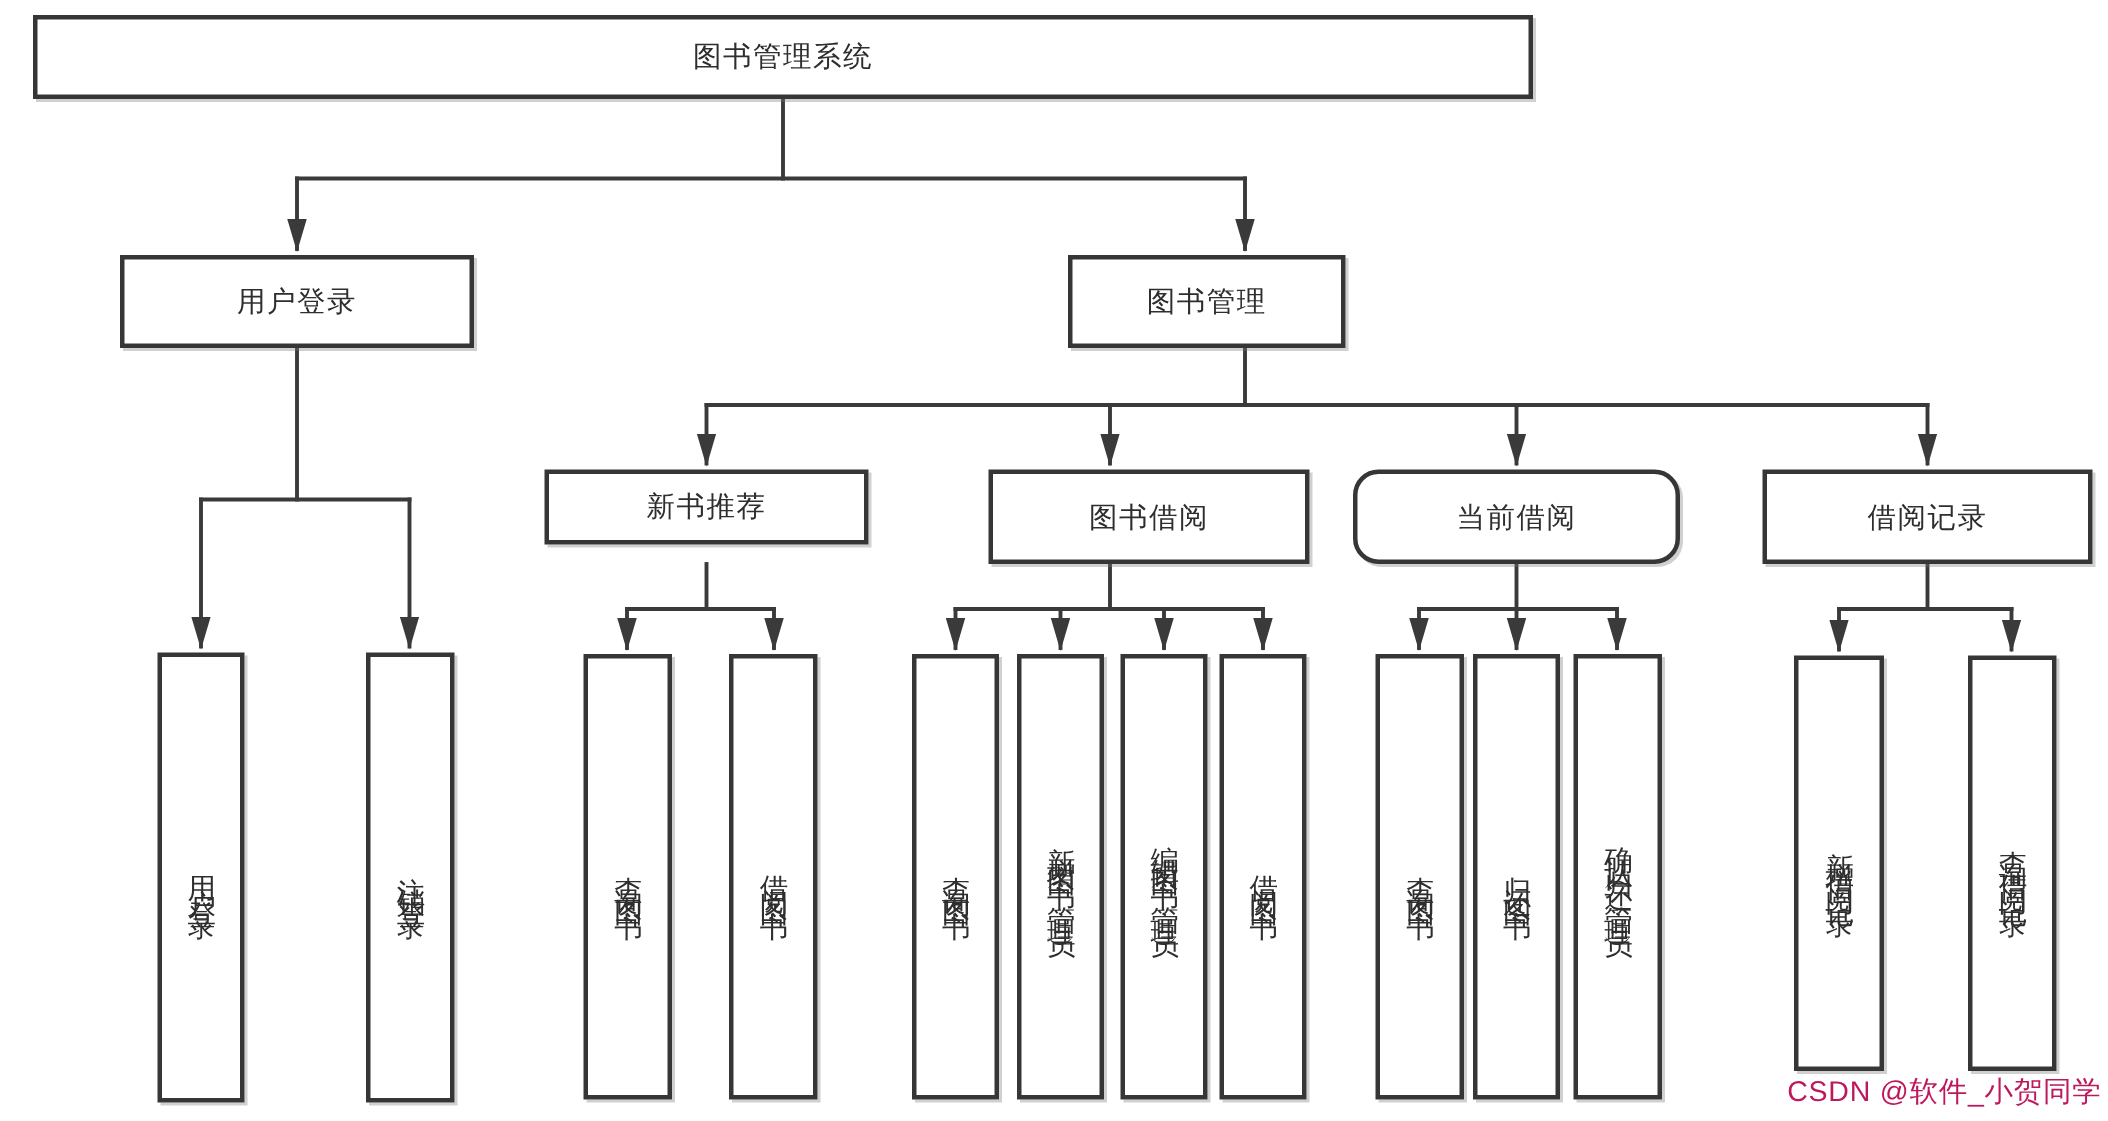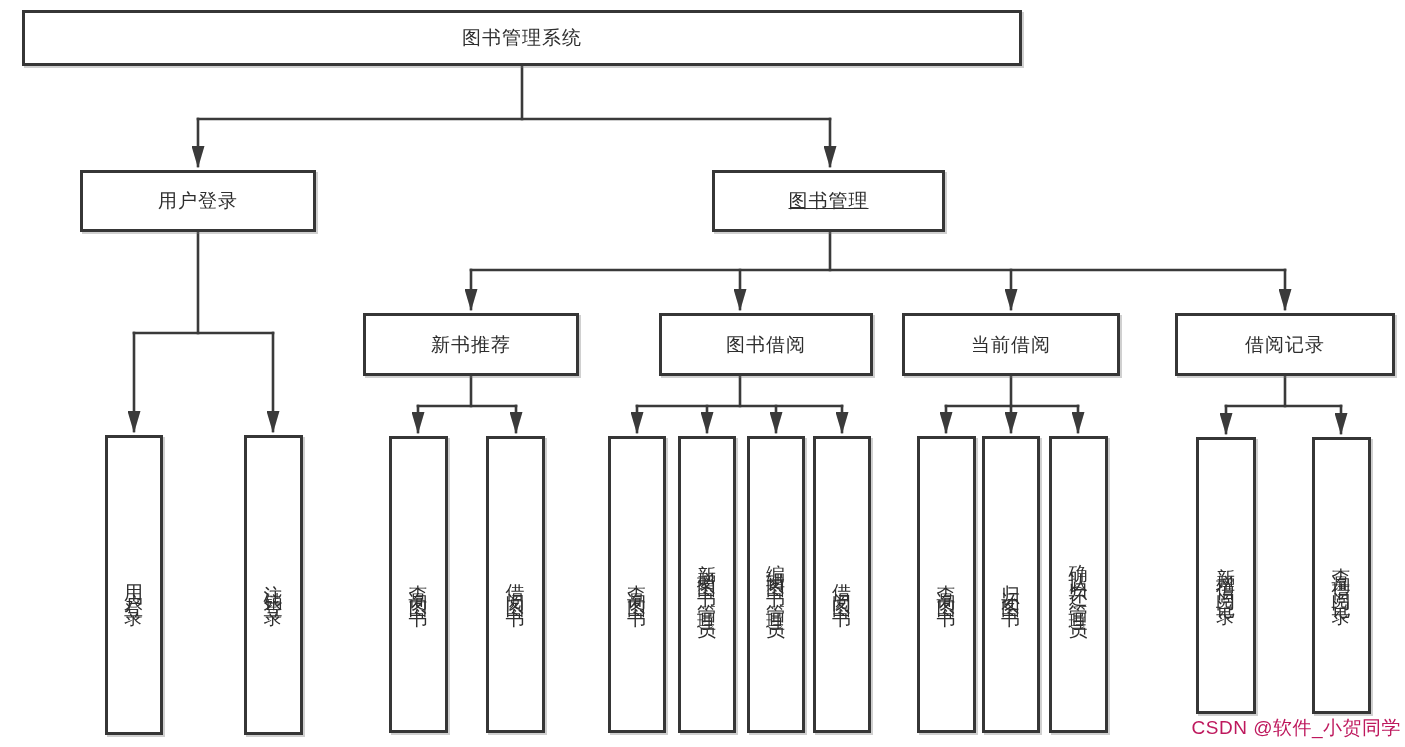--- a/index.html
+++ b/index.html
@@ -115,31 +115,31 @@
     <path d="M1341 406 V433" marker-end="url(#arr)"></path>
   </svg>
 
   <div class="node hbox" style="left:22px; top:10px; width:1000px; height:56px;">
     <span class="label">图书管理系统</span>
   </div>
 
   <div class="node hbox" style="left:80px; top:170px; width:236px; height:62px;">
     <span class="label">用户登录</span>
   </div>
-  <div class="node hbox" style="left:712px; top:170px; width:233px; height:62px;text-decoration:underline;">
+  <div class="node hbox" style="left:712px; top:170px; width:185px; height:62px;">
     <span class="label">图书管理</span>
   </div>
 
-  <div class="node hbox" style="left:363px; top:313px; width:216px; height:63px;">
+  <div class="node hbox" style="left:363px; top:313px; width:216px; height:50px;">
     <span class="label">新书推荐</span>
   </div>
   <div class="node hbox" style="left:659px; top:313px; width:214px; height:63px;">
     <span class="label">图书借阅</span>
   </div>
-  <div class="node hbox" style="left:902px; top:313px; width:218px; height:63px;">
+  <div class="node hbox" style="left:902px; top:313px; width:218px; height:63px;border-radius:17px;">
     <span class="label">当前借阅</span>
   </div>
   <div class="node hbox" style="left:1175px; top:313px; width:220px; height:63px;">
     <span class="label">借阅记录</span>
   </div>
 
   <div class="node vbox" style="left:105px; top:435px; width:58px; height:300px;">
     <span class="label">用户登录</span>
   </div>
   <div class="node vbox" style="left:244px; top:435px; width:59px; height:300px;">

